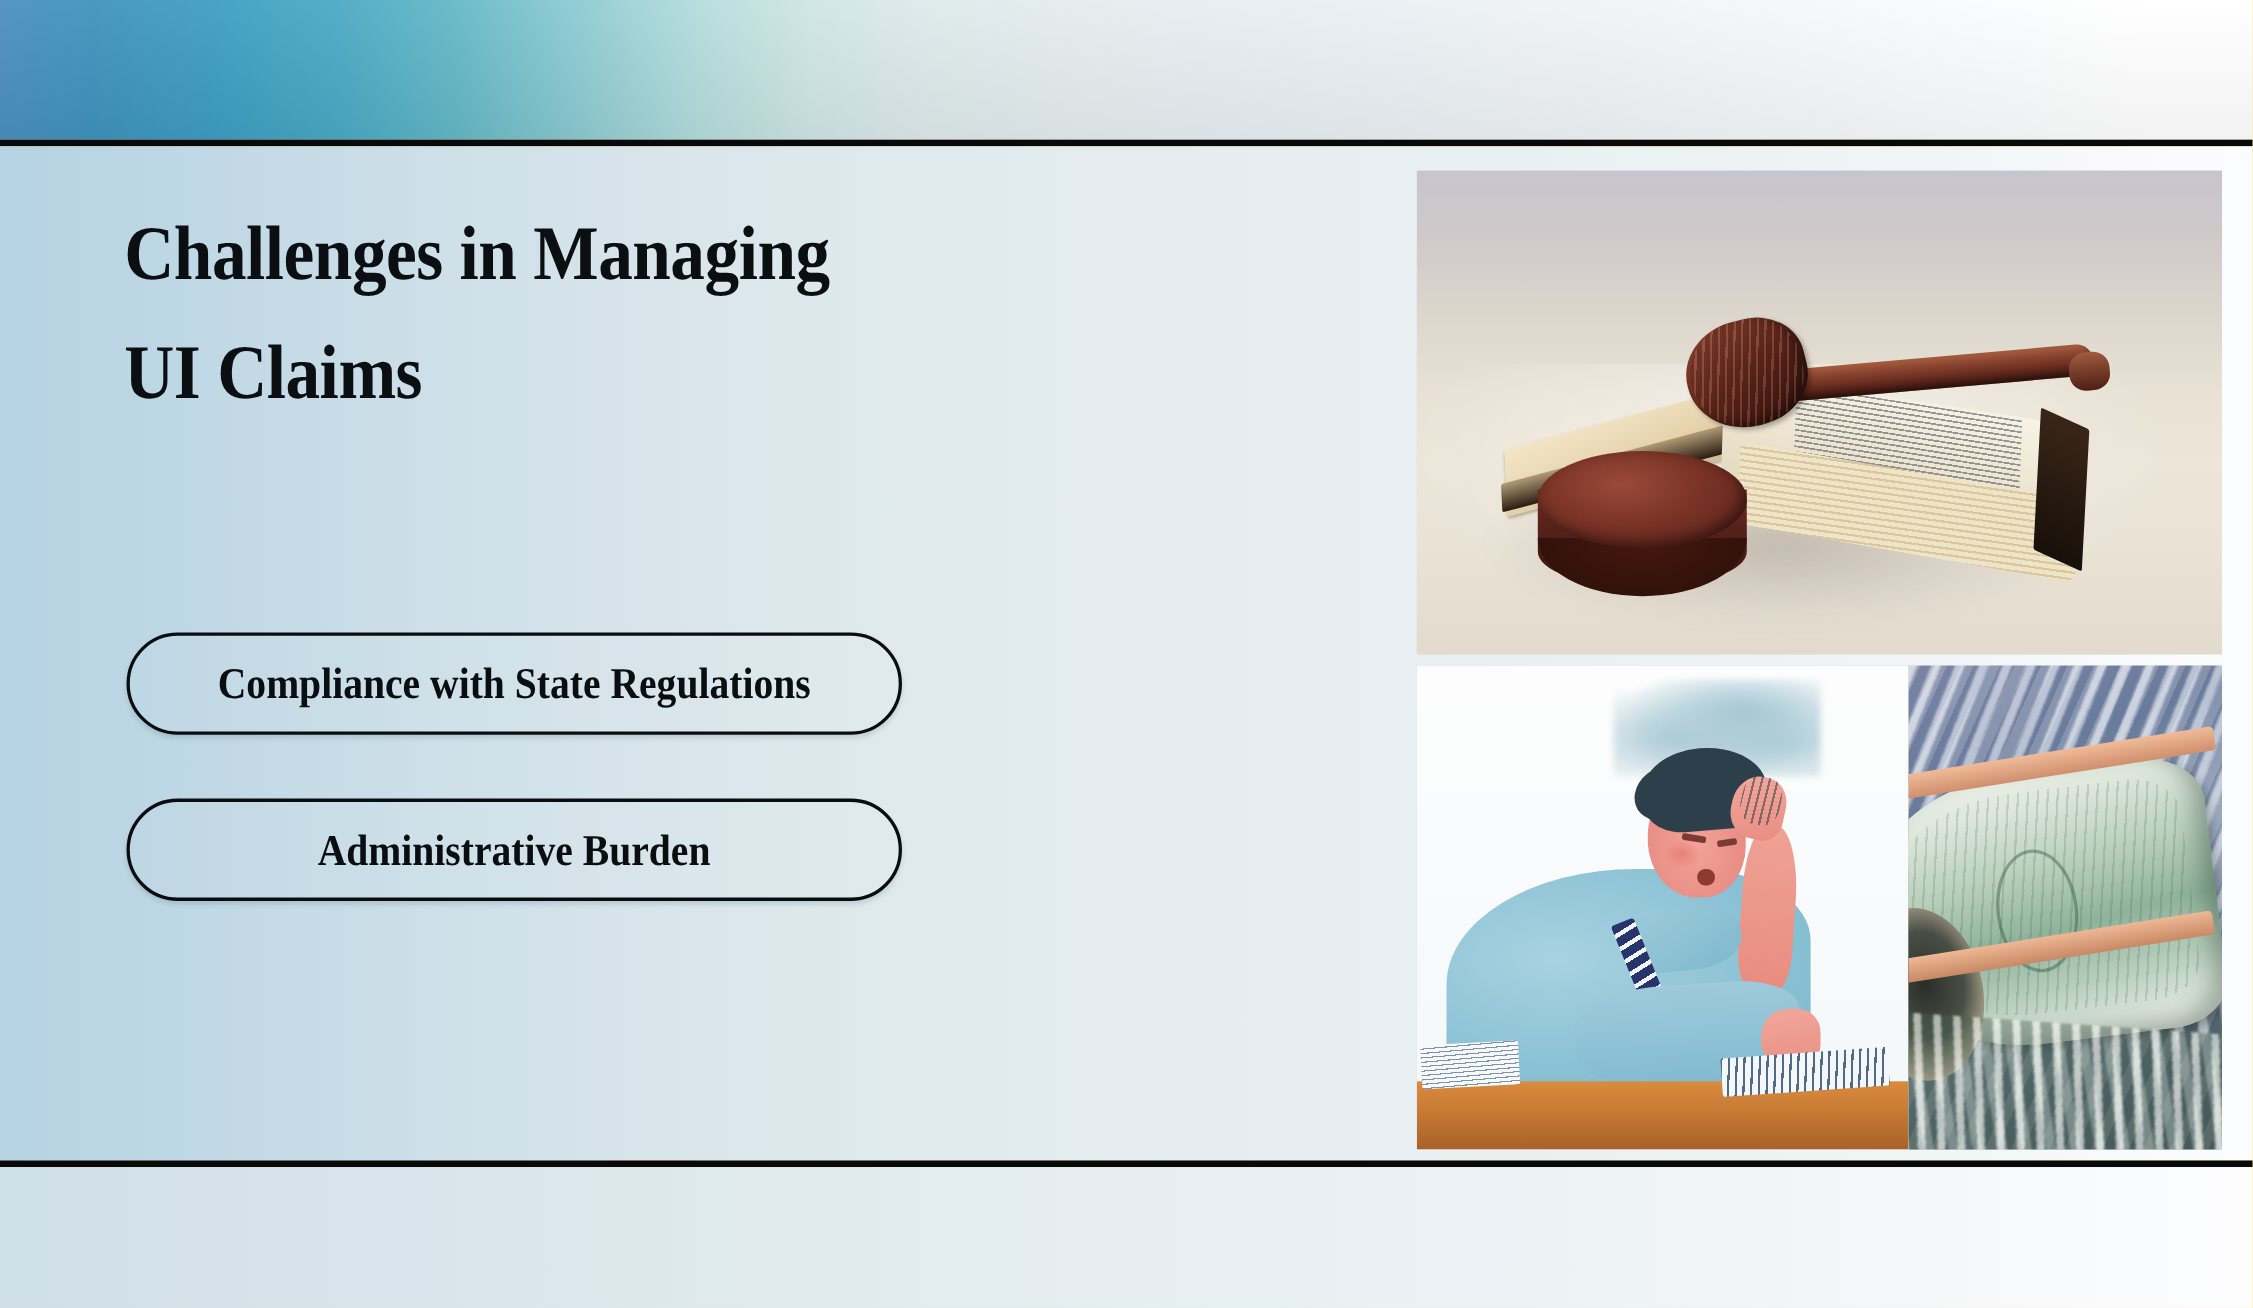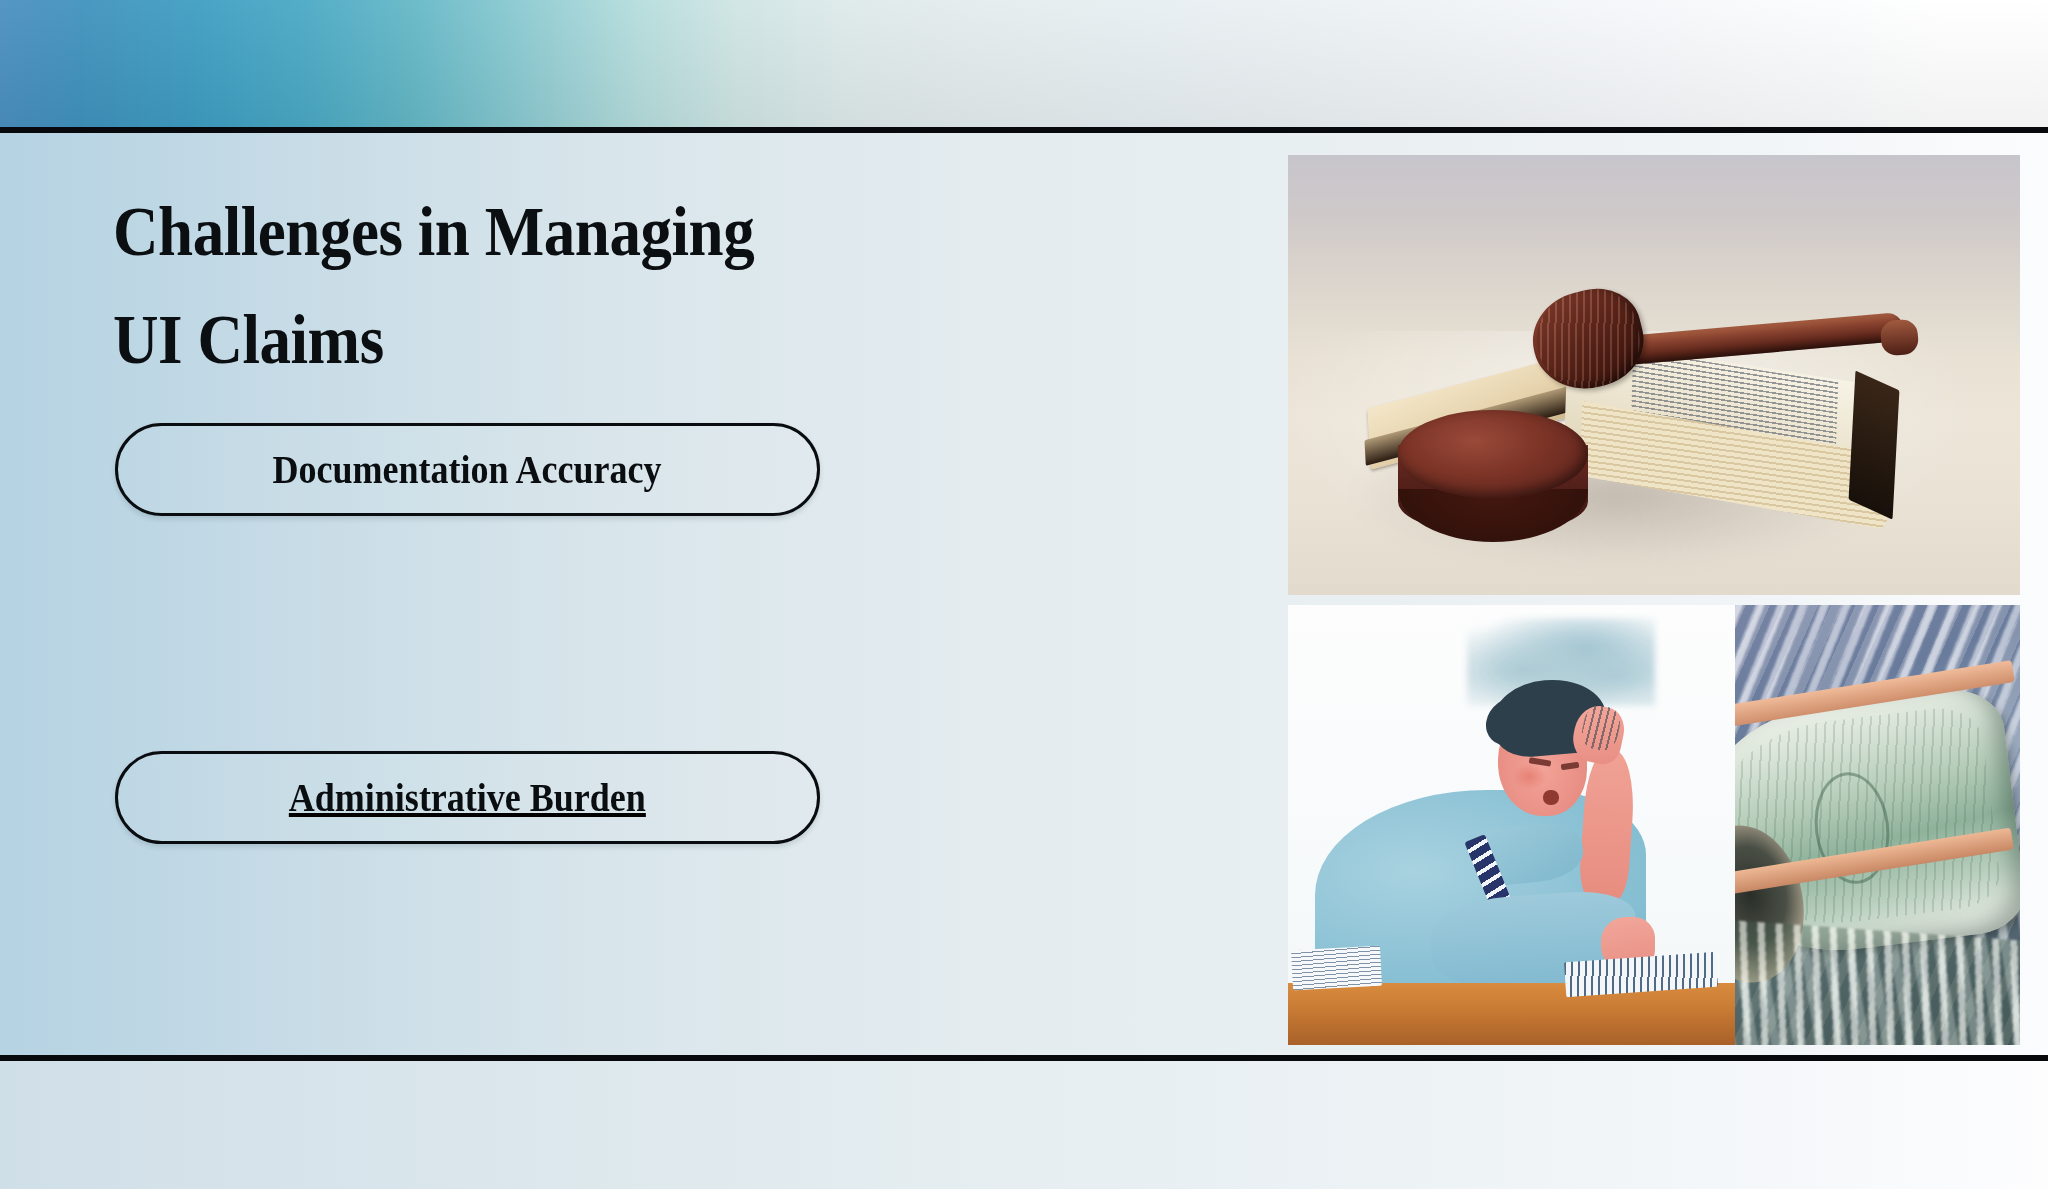--- a/index.html
+++ b/index.html
@@ -100,21 +100,21 @@
     font-family:"Liberation Serif",serif;
     font-weight:700;
     font-size:40px;
     letter-spacing:0px;
     color:#0b0e11;
     transform:scaleX(0.90);
     white-space:nowrap;
   }
   .pill1{top:423px;}
   .pill2{top:575px;}
-  .pill3{top:751px;text-decoration:underline;}
+  .pill3{top:726px;}
   .pill4{top:877px;}
 
   
   .media{position:absolute;overflow:hidden;background:#ddd;}
   .m-gavel{left:1288px;top:155px;width:732px;height:440px;}
   .m-stress{left:1288px;top:605px;width:447px;height:440px;}
   .m-money{left:1735px;top:605px;width:285px;height:440px;}
 
   
   .gav-bg{position:absolute;inset:0;
@@ -252,22 +252,22 @@
 <div id="slide">
 
   <div class="band-top"></div>
   <div class="rule rule-top"></div>
 
   <div class="panel"></div>
 
   <div class="title">Challenges in Managing
 UI Claims</div>
 
-  <div class="pill pill1">
-    <span class="pill-label">Documentation Accuracy</span>
+  <div class="pill pill2">
+    <span class="pill-label">Compliance with State Regulations</span>
   </div>
   <div class="pill pill3">
     <span class="pill-label">Administrative Burden</span>
   </div>
 
   <div class="media m-gavel">
     <div class="gav-bg"></div>
     <div class="gav-haze"></div>
     <div class="gav-shadow"></div>
     <div class="bk-left"></div>

